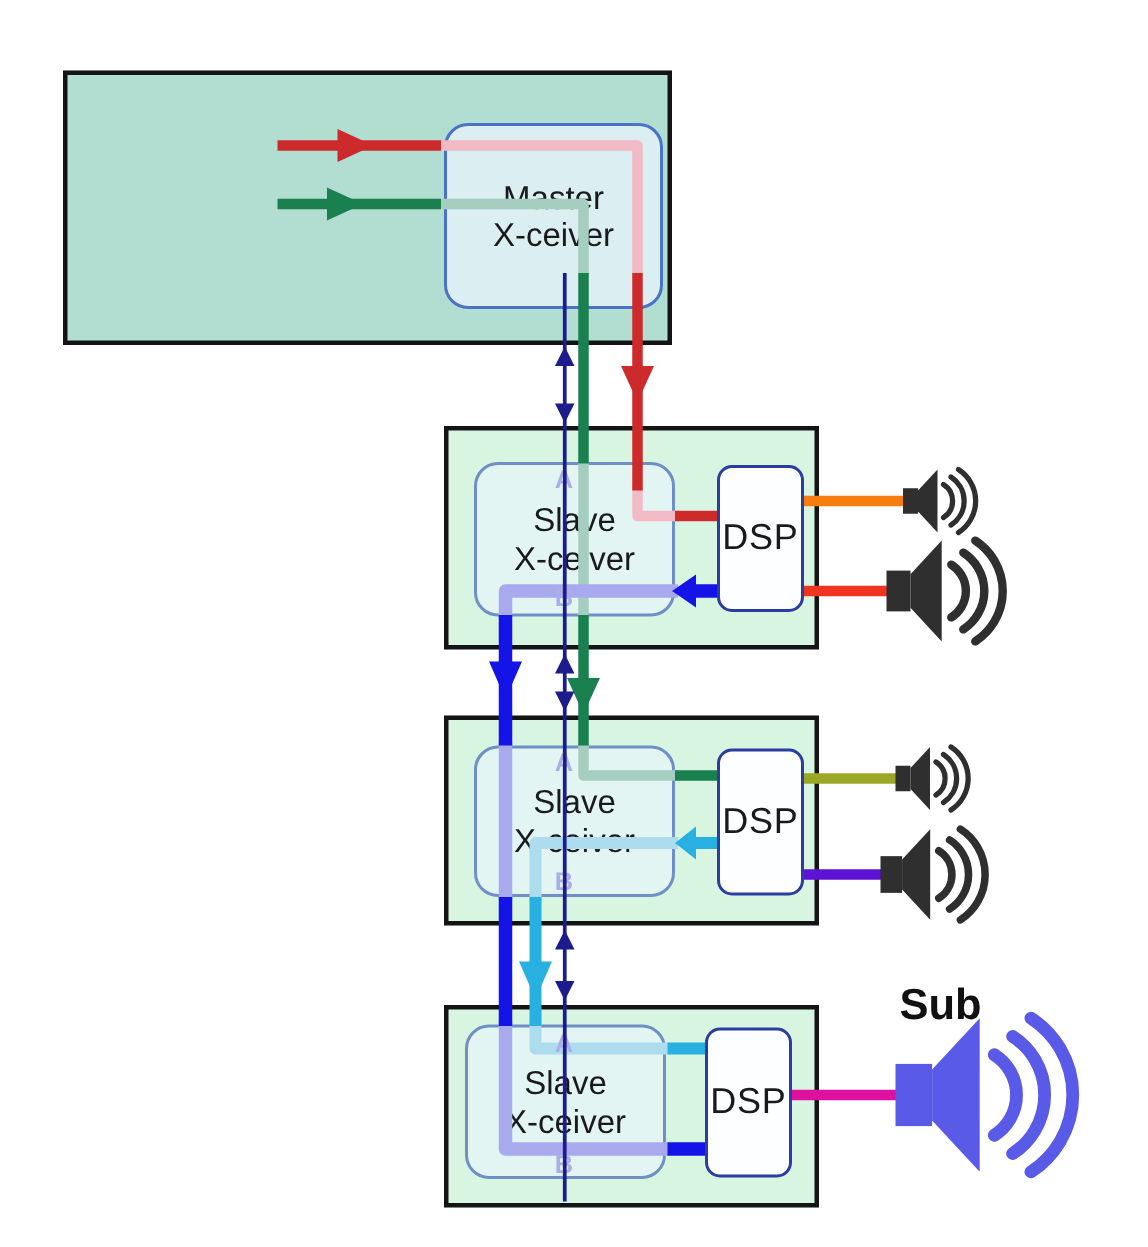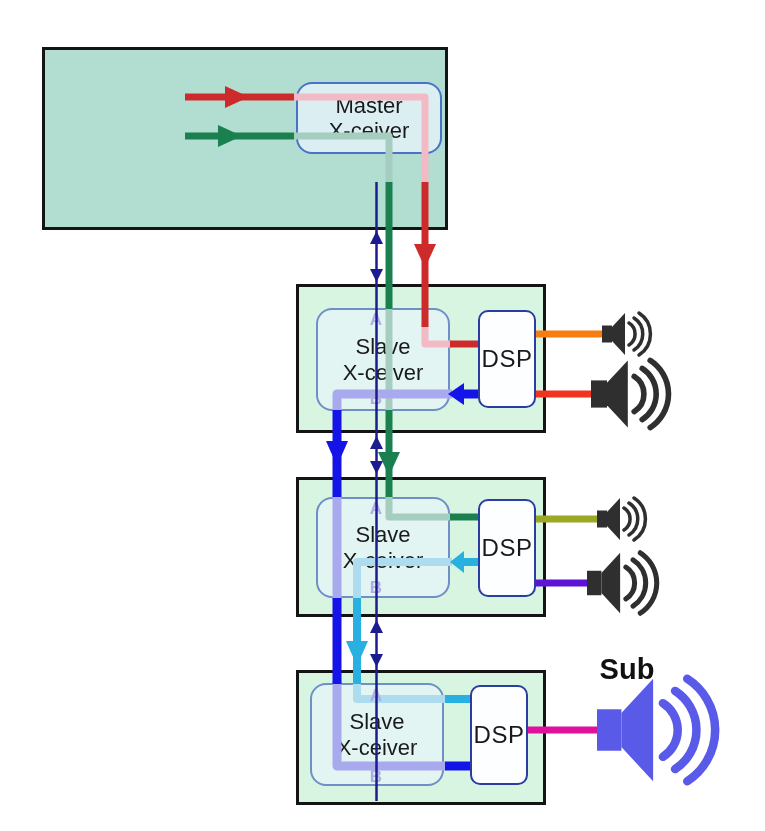--- a/index.html
+++ b/index.html
@@ -17,21 +17,21 @@
   .spk-wave{fill:none;stroke:currentColor;stroke-width:7;stroke-linecap:round;}
   .portlabel{font-family:"Liberation Sans",sans-serif;font-size:17px;font-weight:bold;}
   .subtext{font-family:"Liberation Sans",sans-serif;font-size:29px;font-weight:bold;fill:#111;}
 </style>
 </head>
 <body>
 
 <div id="stage">
 
   <div class="outer" style="left: 42px; top: 47px; width: 406px; height: 183px; background: rgb(178, 221, 209);"></div>
-  <div class="rbox" style="left:296px;top:82px;width:146px;height:72px;background:rgba(228,242,248,0.82);">
+  <div class="rbox" style="left:296px;top:82px;width:146px;height:124px;background:rgba(228,242,248,0.82);">
     <div class="boxlabel">Master
 X-ceiver</div>
   </div>
 
   <div class="outer" style="left: 296px; top: 284px; width: 250px; height: 149px; background: rgb(216, 245, 226);"></div>
   <div class="rbox slavebox" style="left:316px;top:308px;width:134px;height:103px;background:rgba(230,244,248,0.75);">
     <div class="boxlabel">Slave
 X-ceiver</div>
   </div>
   <div class="rbox dspbox" style="left:478px;top:310px;width:58px;height:98px;">

